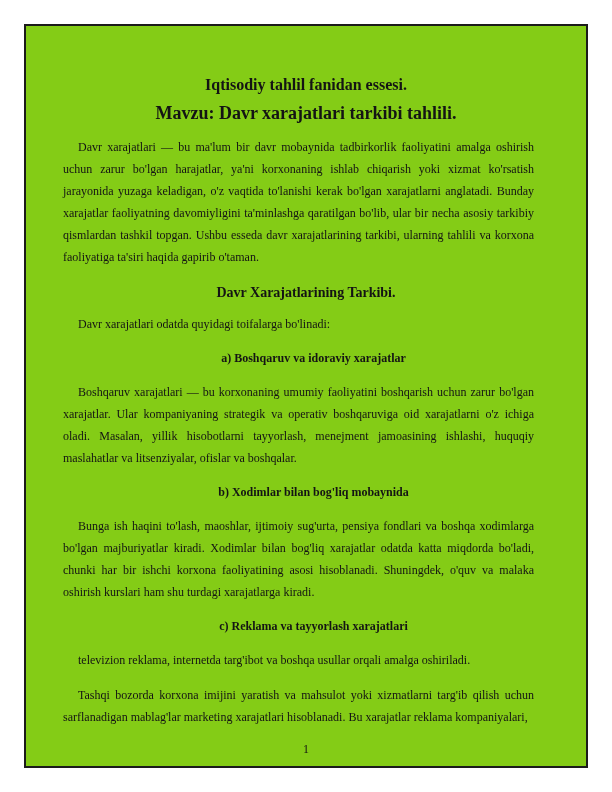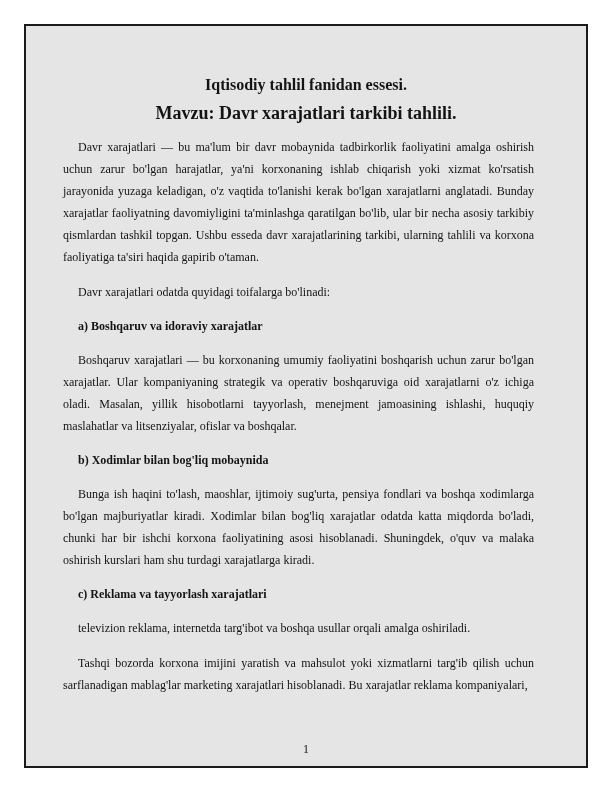--- a/index.html
+++ b/index.html
@@ -16,21 +16,21 @@
     overflow: hidden;
   }
   .page-frame {
     position: absolute;
     left: 24px;
     top: 24px;
     width: 564px;
     height: 744px;
     border: 2px solid #1b1b1b;
     box-sizing: border-box;
-    background: #e5e5e5;
+    background: #84cc16;
   }
   .content {
     position: absolute;
     left: 37px;
     right: 37px;
     top: 49px;
     bottom: 30px;
   }
   .essay-title {
     font-size: 16px;
@@ -59,21 +59,21 @@
     font-weight: bold;
     text-align: center;
     margin: 15px 0 10px 0;
   }
   .sub-heading {
     font-size: 12px;
     line-height: 20px;
     font-weight: bold;
     text-indent: 15px;
     margin: 12px 0 13px 0;
-    text-align: left;
+    text-align: center;
   }
   .page-number {
     position: absolute;
     left: 0;
     right: 0;
     bottom: 10px;
     text-align: center;
     font-size: 12px;
     line-height: 14px;
   }
@@ -83,20 +83,21 @@
 
 <div class="page-frame">
   <div class="content">
 
     <div class="essay-title">Iqtisodiy tahlil fanidan essesi.</div>
 
     <div class="essay-subtitle">Mavzu: Davr xarajatlari tarkibi tahlili.</div>
 
     <p class="body-par">Davr xarajatlari — bu ma'lum bir davr mobaynida tadbirkorlik faoliyatini amalga oshirish uchun zarur bo'lgan harajatlar, ya'ni korxonaning ishlab chiqarish yoki xizmat ko'rsatish jarayonida yuzaga keladigan, o'z vaqtida to'lanishi kerak bo'lgan xarajatlarni anglatadi. Bunday xarajatlar faoliyatning davomiyligini ta'minlashga qaratilgan bo'lib, ular bir necha asosiy tarkibiy qismlardan tashkil topgan. Ushbu esseda davr xarajatlarining tarkibi, ularning tahlili va korxona faoliyatiga ta'siri haqida gapirib o'taman.</p>
 
+    <div class="section-heading">Davr Xarajatlarining Tarkibi.</div>
 
     <p class="body-par">Davr xarajatlari odatda quyidagi toifalarga bo'linadi:</p>
 
     <div class="sub-heading">a) Boshqaruv va idoraviy xarajatlar</div>
 
     <p class="body-par">Boshqaruv xarajatlari — bu korxonaning umumiy faoliyatini boshqarish uchun zarur bo'lgan xarajatlar. Ular kompaniyaning strategik va operativ boshqaruviga oid xarajatlarni o'z ichiga oladi. Masalan, yillik hisobotlarni tayyorlash, menejment jamoasining ishlashi, huquqiy maslahatlar va litsenziyalar, ofislar va boshqalar.</p>
 
     <div class="sub-heading">b) Xodimlar bilan bog'liq mobaynida</div>
 
     <p class="body-par">Bunga ish haqini to'lash, maoshlar, ijtimoiy sug'urta, pensiya fondlari va boshqa xodimlarga bo'lgan majburiyatlar kiradi. Xodimlar bilan bog'liq xarajatlar odatda katta miqdorda bo'ladi, chunki har bir ishchi korxona faoliyatining asosi hisoblanadi. Shuningdek, o'quv va malaka oshirish kurslari ham shu turdagi xarajatlarga kiradi.</p>

